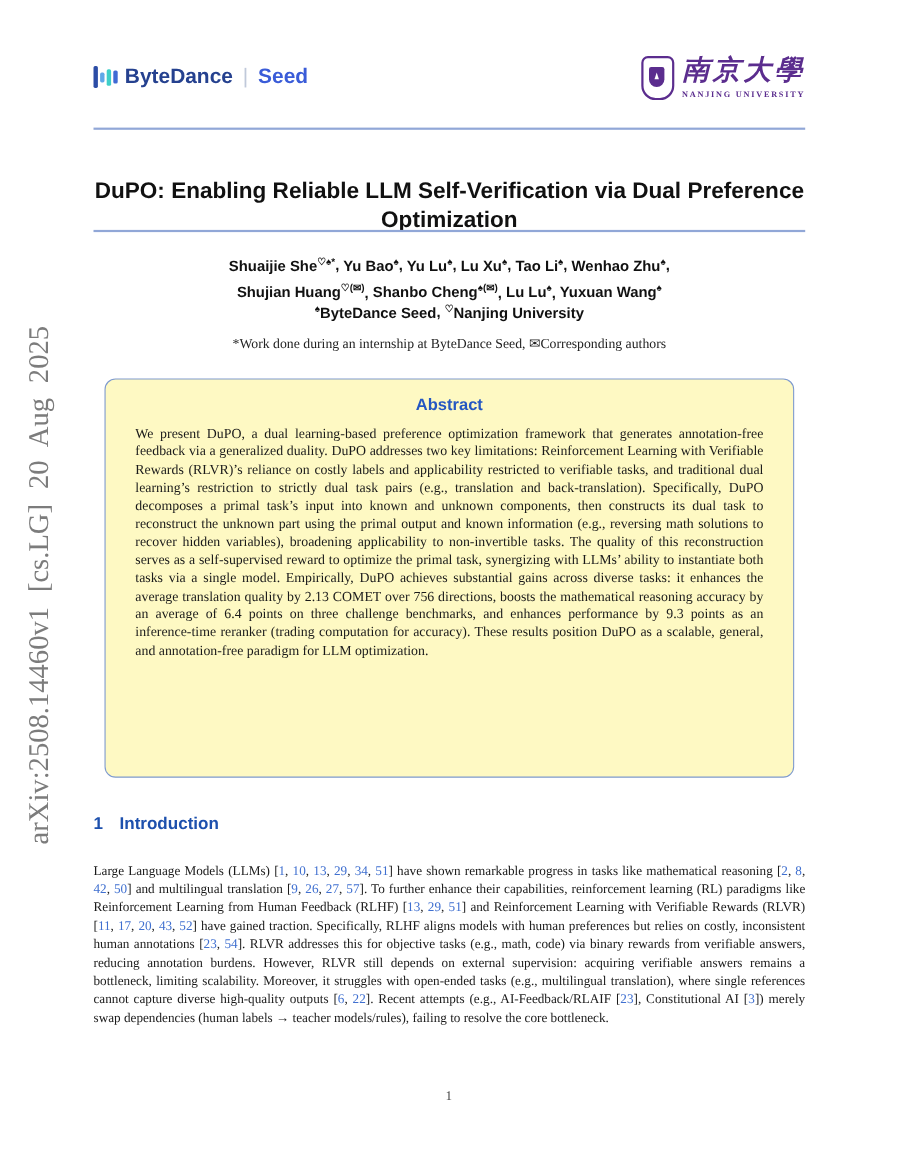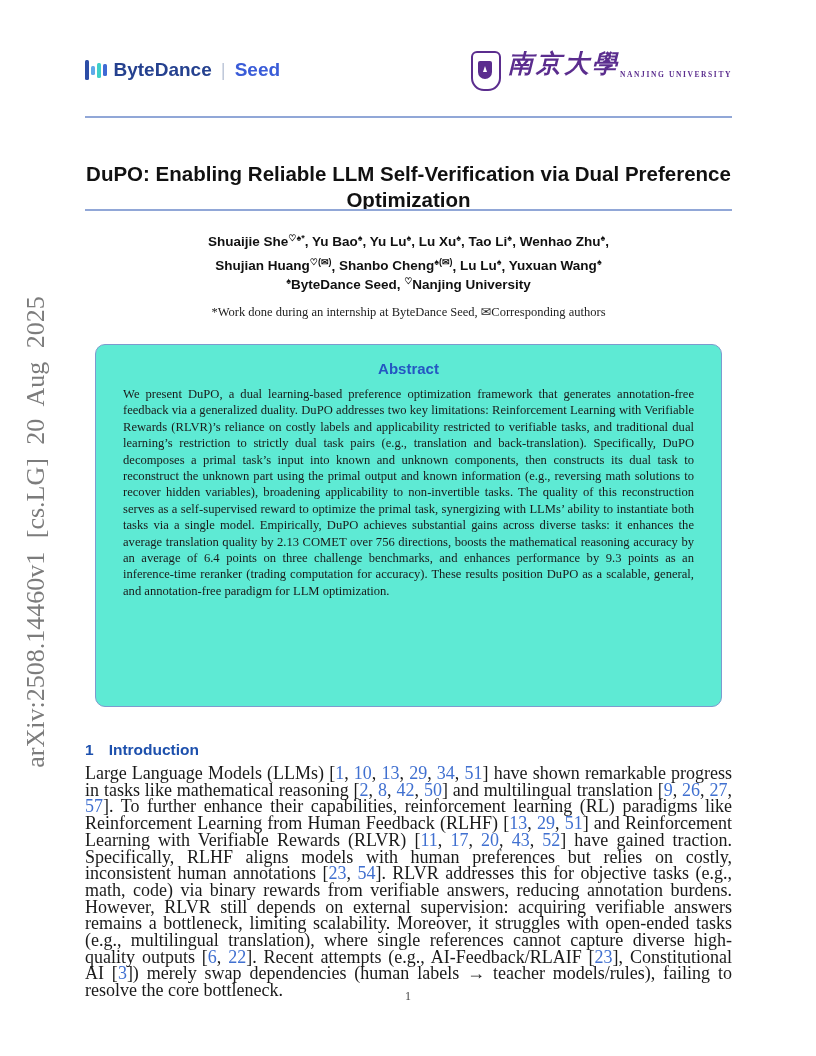--- a/index.html
+++ b/index.html
@@ -24,21 +24,21 @@
   .bd-name{font-family:"Liberation Sans",sans-serif;font-weight:700;font-size:19px;color:#25418f;}
   .bd-sep{color:#c0c9da;font-size:19px;font-weight:400;margin:0 2px;font-family:"Liberation Sans",sans-serif;}
   .bd-seed{font-family:"Liberation Sans",sans-serif;font-weight:700;font-size:19px;color:#3a5cd8;}
   .nju-logo{display:flex;align-items:flex-start;gap:7px;}
   .nju-emblem{width:30px;height:40px;border:2px solid #5b2d8e;border-radius:6px 6px 13px 13px;
     position:relative;box-sizing:border-box;background:#fff;margin-top:2px;}
   .nju-emblem::before{content:"";position:absolute;left:5px;top:8px;width:14px;height:18px;
     background:#5b2d8e;border-radius:2px 2px 7px 7px;}
   .nju-emblem::after{content:"";position:absolute;left:10px;top:13px;width:0;height:0;
     border-left:2px solid transparent;border-right:2px solid transparent;border-bottom:6px solid #fff;}
-  .nju-text{display:flex;flex-direction:row;align-items:flex-end;}
+  .nju-text{display:flex;flex-direction:column;align-items:center;}
   .nju-cn{font-size:25px;font-weight:700;color:#5b2d8e;letter-spacing:3px;
     font-family:"DejaVu Serif",serif;font-style:italic;line-height:30px;}
   .nju-en{font-size:7.5px;font-weight:700;color:#5b2d8e;letter-spacing:1.6px;
     font-family:"Liberation Serif",serif;margin-top:2px;}
 
   .rule{position:absolute;left:85px;width:647px;height:2px;background:#91a7d7;}
   #rule1{top:116px;} #rule2{top:209px;}
 
   .title{position:absolute;left:85px;top:133px;width:647px;text-align:center;
     font-family:"Liberation Sans",sans-serif;font-weight:700;font-size:20.5px;
@@ -47,35 +47,35 @@
   .authors{position:absolute;left:85px;top:227px;width:647px;text-align:center;
     font-family:"Liberation Sans",sans-serif;font-weight:700;font-size:13.5px;
     line-height:20px;color:#111111;}
   .authors sup,.affiliations sup{font-size:9px;}
   .affiliations{position:absolute;left:85px;top:275px;width:647px;text-align:center;
     font-family:"Liberation Sans",sans-serif;font-weight:700;font-size:13.5px;color:#111111;}
   .footnote{position:absolute;left:85px;top:304px;width:647px;text-align:center;
     font-size:12.5px;color:#222222;}
 
   .abstract-box{position:absolute;left:95px;top:344px;width:627px;height:363px;
-    border:1.5px solid #7e9ace;border-radius:10px;box-sizing:border-box;background:#5eead4;}
+    border:1.5px solid #7e9ace;border-radius:10px;box-sizing:border-box;background:#fef9c3;}
   .abstract-title{margin-top:15px;text-align:center;font-family:"Liberation Sans",sans-serif;
     font-weight:700;font-size:15px;color:#2457c2;}
   .abstract-body{margin:9px 27px 0 27px;text-align:justify;font-size:12.6px;
     line-height:16.4px;color:#1a1a1a;}
   .abstract-meta{margin:11px 27px 0 27px;font-size:11.5px;line-height:17.5px;color:#1a1a1a;}
   .meta-label{font-family:"Liberation Sans",sans-serif;font-weight:700;font-size:11px;color:#111;}
   .email{font-family:"Liberation Mono",monospace;color:#3f6fd0;font-size:11px;text-decoration:none;cursor:pointer;}
 
   .section-heading{position:absolute;left:85px;top:741px;
     font-family:"Liberation Sans",sans-serif;font-weight:700;font-size:15.5px;color:#1d50ad;}
   .section-number{margin-right:15px;}
 
-  .intro{position:absolute;left:85px;top:747px;width:647px;text-align:justify;
-    font-size:18px;line-height:16.7px;color:#1a1a1a;}
+  .intro{position:absolute;left:85px;top:771px;width:647px;text-align:justify;
+    font-size:12px;line-height:16.7px;color:#1a1a1a;}
   .cite{color:#4070d0;text-decoration:none;cursor:pointer;}
 
   .page-number{position:absolute;left:0;top:989px;width:816px;text-align:center;
     font-size:12px;color:#444444;}
 </style>
 </head>
 <body>
 
 <div class="page">
 

